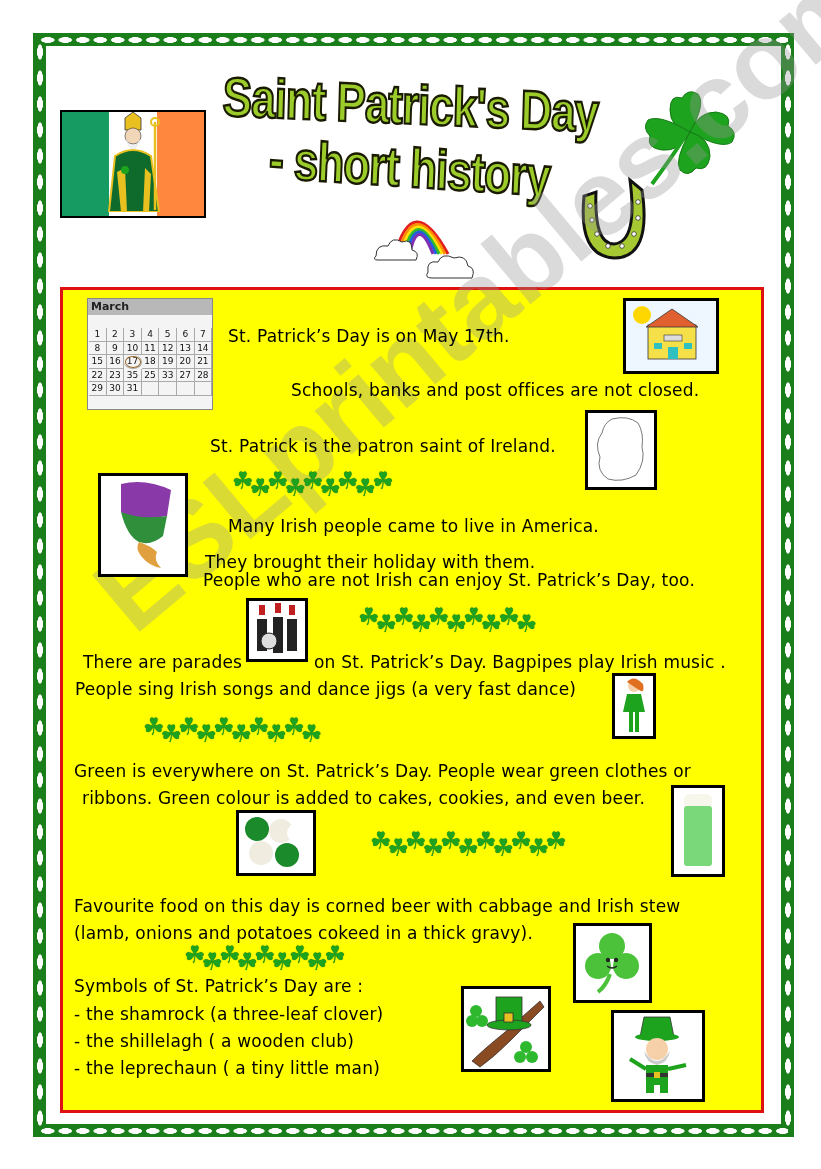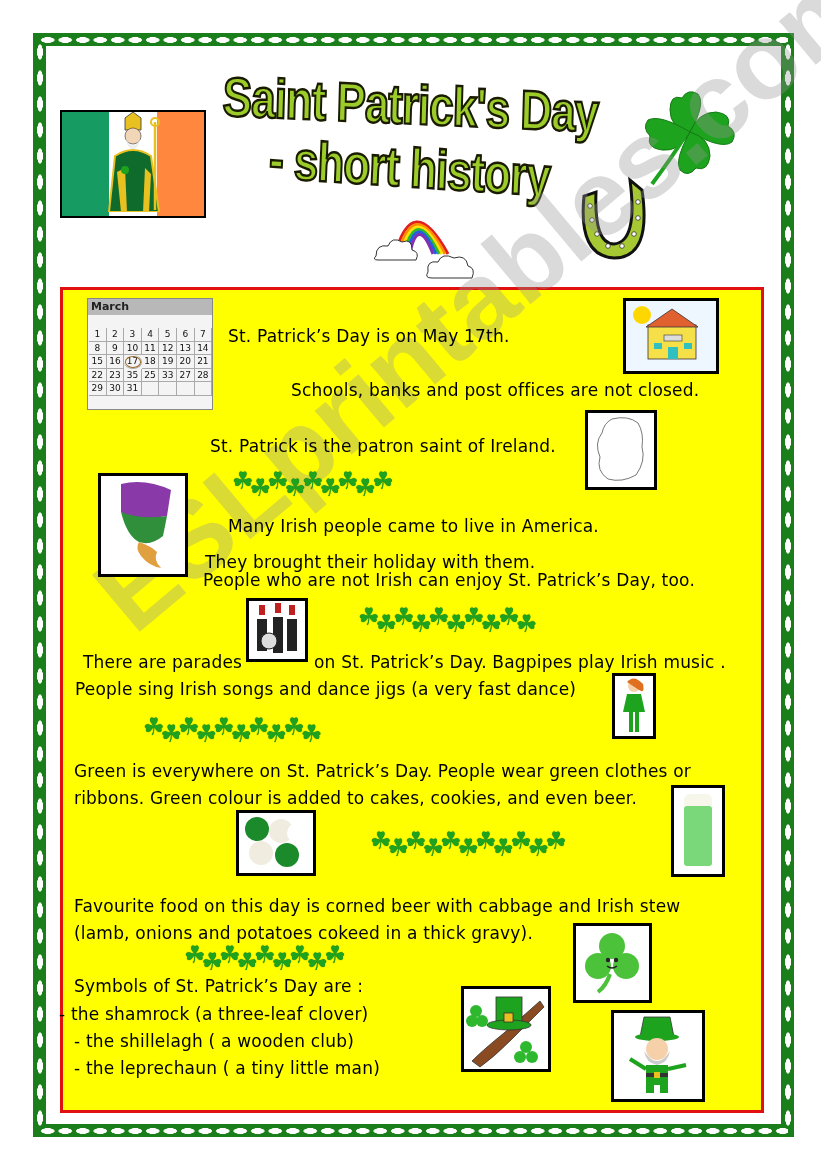--- a/index.html
+++ b/index.html
@@ -259,21 +259,21 @@
     <span>☘</span>
     <span>☘</span>
     <span>☘</span>
     <span>☘</span>
     <span>☘</span>
     <span>☘</span>
     <span>☘</span>
 </div>
 
 <div class="txt" style="left:74px;top:761px">Green is everywhere on St. Patrick’s Day. People wear green clothes or</div>
-<div class="txt" style="left:74px;top:788px">ribbons. Green colour is added to cakes, cookies, and even beer.</div>
+<div class="txt" style="left:82px;top:788px">ribbons. Green colour is added to cakes, cookies, and even beer.</div>
 <div class="pic" style="left:671px;top:785px;width:54px;height:92px">
   <svg viewBox="0 0 48 86" width="48" height="86">
     <rect x="10" y="6" width="28" height="16" rx="6" fill="#f6f6ea"></rect>
     <rect x="10" y="18" width="28" height="60" rx="3" fill="#7ad87a"></rect>
   </svg>
 </div>
 <div class="pic" style="left:236px;top:810px;width:80px;height:66px">
   <svg viewBox="0 0 74 60" width="74" height="60">
     <circle cx="18" cy="16" r="12" fill="#1a8a2a"></circle>
       <circle cx="42" cy="18" r="12" fill="#f0ece0"></circle>
@@ -319,21 +319,21 @@
     <span>☘</span>
     <span>☘</span>
     <span>☘</span>
     <span>☘</span>
     <span>☘</span>
     <span>☘</span>
     <span>☘</span>
 </div>
 
 <div class="txt" style="left:74px;top:976px">Symbols of St. Patrick’s Day are :</div>
-<div class="txt" style="left:59px;top:1004px"> - the shamrock (a three-leaf clover)</div>
+<div class="txt" style="left:74px;top:1004px"> - the shamrock (a three-leaf clover)</div>
 <div class="txt" style="left:74px;top:1031px"> - the shillelagh ( a  wooden club)</div>
 <div class="txt" style="left:74px;top:1058px"> - the leprechaun ( a tiny little man)</div>
 
 <div class="pic" style="left:461px;top:986px;width:90px;height:86px">
   <svg viewBox="0 0 84 80" width="84" height="80">
     <path d="M8 72 Q20 60 40 44 L76 12 L80 18 L46 52 Q30 68 16 78Z" fill="#8a4a22" stroke="#333" stroke-width="0.8"></path>
     <rect x="32" y="8" width="26" height="28" fill="#1ea31e" stroke="#333" stroke-width="0.8"></rect>
     <ellipse cx="45" cy="36" rx="22" ry="5" fill="#1ea31e" stroke="#333" stroke-width="0.8"></ellipse>
     <rect x="40" y="24" width="9" height="9" fill="#e8c020" stroke="#333" stroke-width="0.8"></rect>
     <g fill="#2eb82e">

